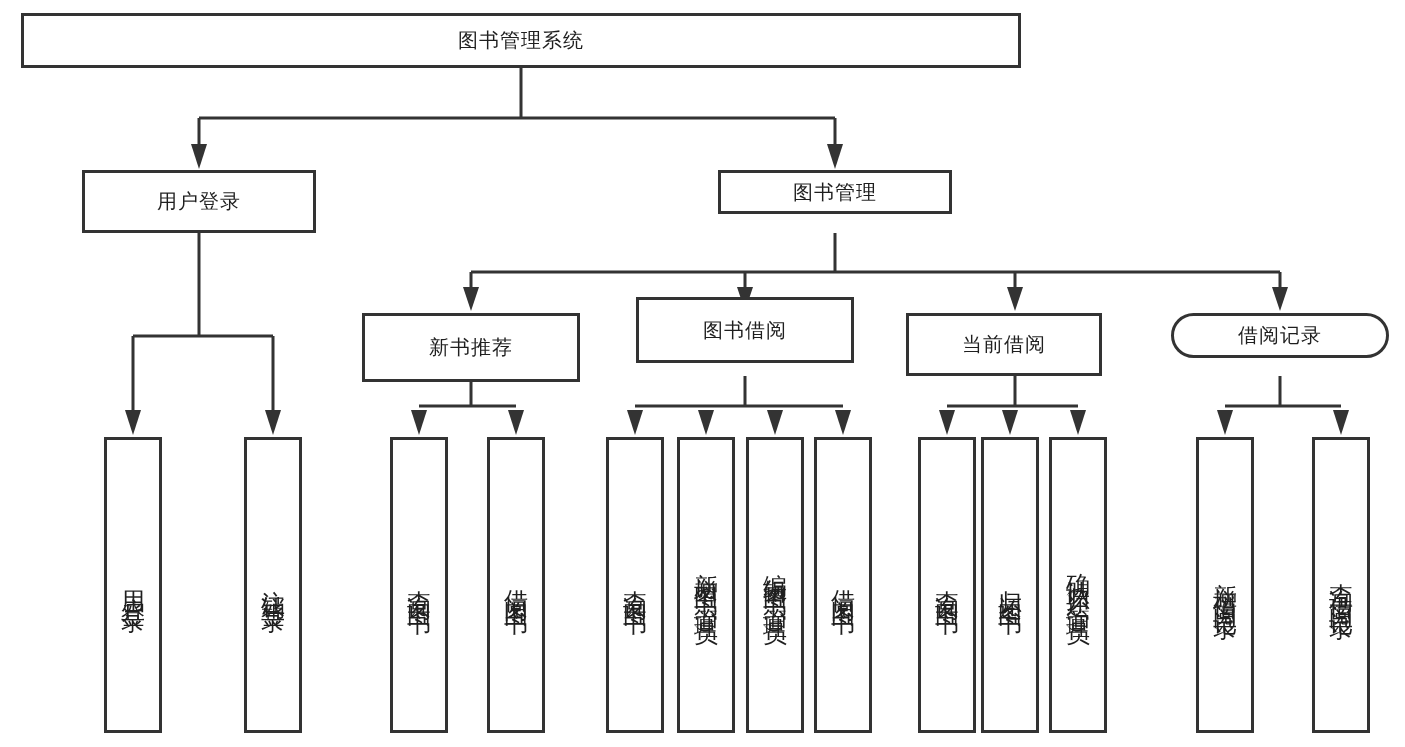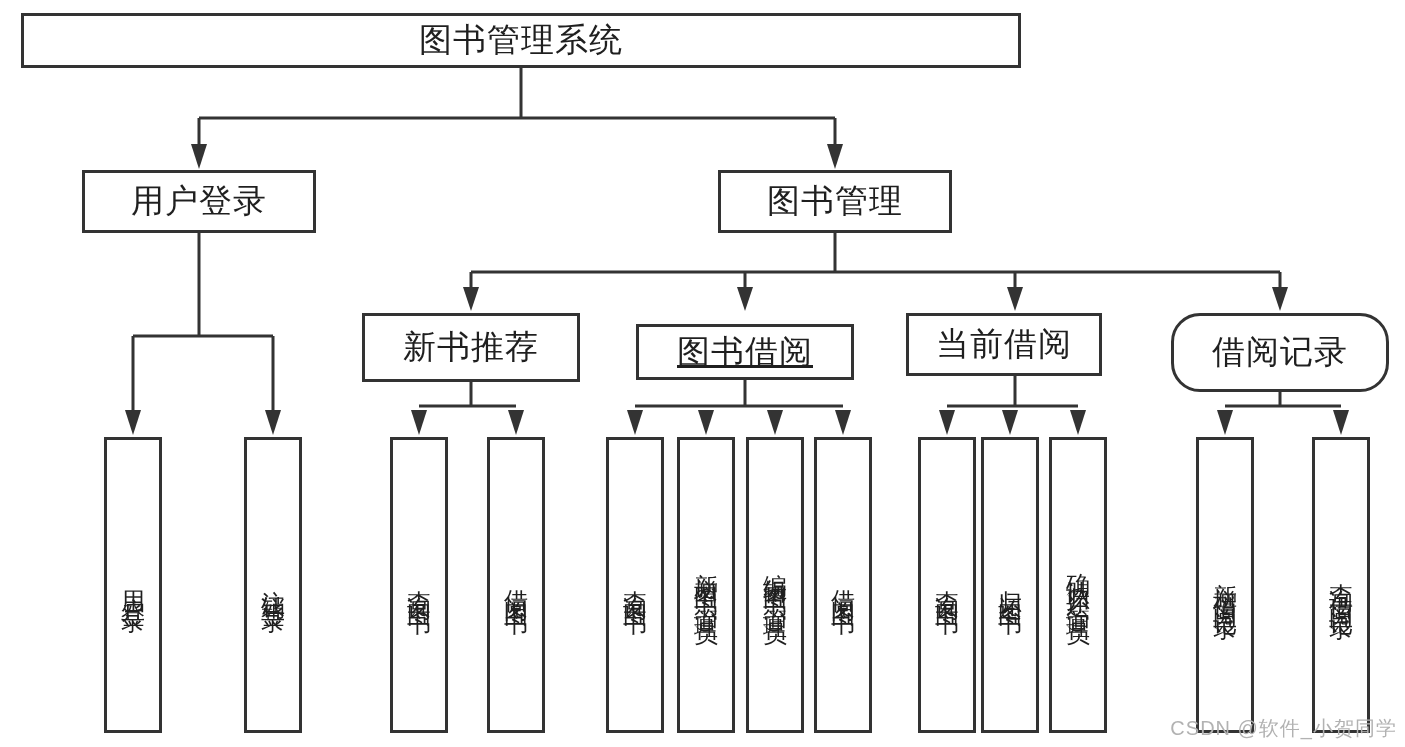--- a/index.html
+++ b/index.html
@@ -28,21 +28,21 @@
     box-sizing: border-box;
     background: #ffffff;
     border: 3px solid #333333;
     color: #1f1f1f;
     display: flex;
     align-items: center;
     justify-content: center;
     text-align: center;
   }
   .hbox {
-    font-size: 33px;
+    font-size: 20px;
     letter-spacing: 1px;
   }
   .vbox {
     writing-mode: vertical-rl;
     font-size: 24px;
     letter-spacing: 7px;
     line-height: 1;
     padding: 6px 0;
   }
   .watermark {
@@ -108,34 +108,34 @@
     </g>
   </svg>
 
   <div class="node hbox" style="left:21px; top:13px; width:1000px; height:55px;">
     <span>图书管理系统</span>
   </div>
 
   <div class="node hbox" style="left:82px; top:170px; width:234px; height:63px;">
     <span>用户登录</span>
   </div>
-  <div class="node hbox" style="left:718px; top:170px; width:234px; height:63px;">
+  <div class="node hbox" style="left:718px; top:170px; width:234px; height:44px;">
     <span>图书管理</span>
   </div>
 
   <div class="node hbox" style="left:362px; top:313px; width:218px; height:69px;">
     <span>新书推荐</span>
   </div>
-  <div class="node hbox" style="left:636px; top:324px; width:218px; height:56px;text-decoration:underline;">
+  <div class="node hbox" style="left:636px; top:297px; width:218px; height:66px;">
     <span>图书借阅</span>
   </div>
   <div class="node hbox" style="left:906px; top:313px; width:196px; height:63px;">
     <span>当前借阅</span>
   </div>
-  <div class="node hbox" style="left:1171px; top:313px; width:218px; height:79px;border-radius:29px;">
+  <div class="node hbox" style="left:1171px; top:313px; width:218px; height:45px;border-radius:29px;">
     <span>借阅记录</span>
   </div>
 
   <div class="node vbox" style="left:104px; top:437px; width:58px; height:296px;">
     <span>用户登录</span>
   </div>
   <div class="node vbox" style="left:244px; top:437px; width:58px; height:296px;">
     <span>注销登录</span>
   </div>
 
@@ -169,15 +169,14 @@
     <span>确认归还（管理员）</span>
   </div>
 
   <div class="node vbox" style="left:1196px; top:437px; width:58px; height:296px;">
     <span>新增借阅记录</span>
   </div>
   <div class="node vbox" style="left:1312px; top:437px; width:58px; height:296px;">
     <span>查询借阅记录</span>
   </div>
 
-  <div class="watermark">CSDN @软件_小贺同学</div>
 
 </div>
 
 </body></html>

